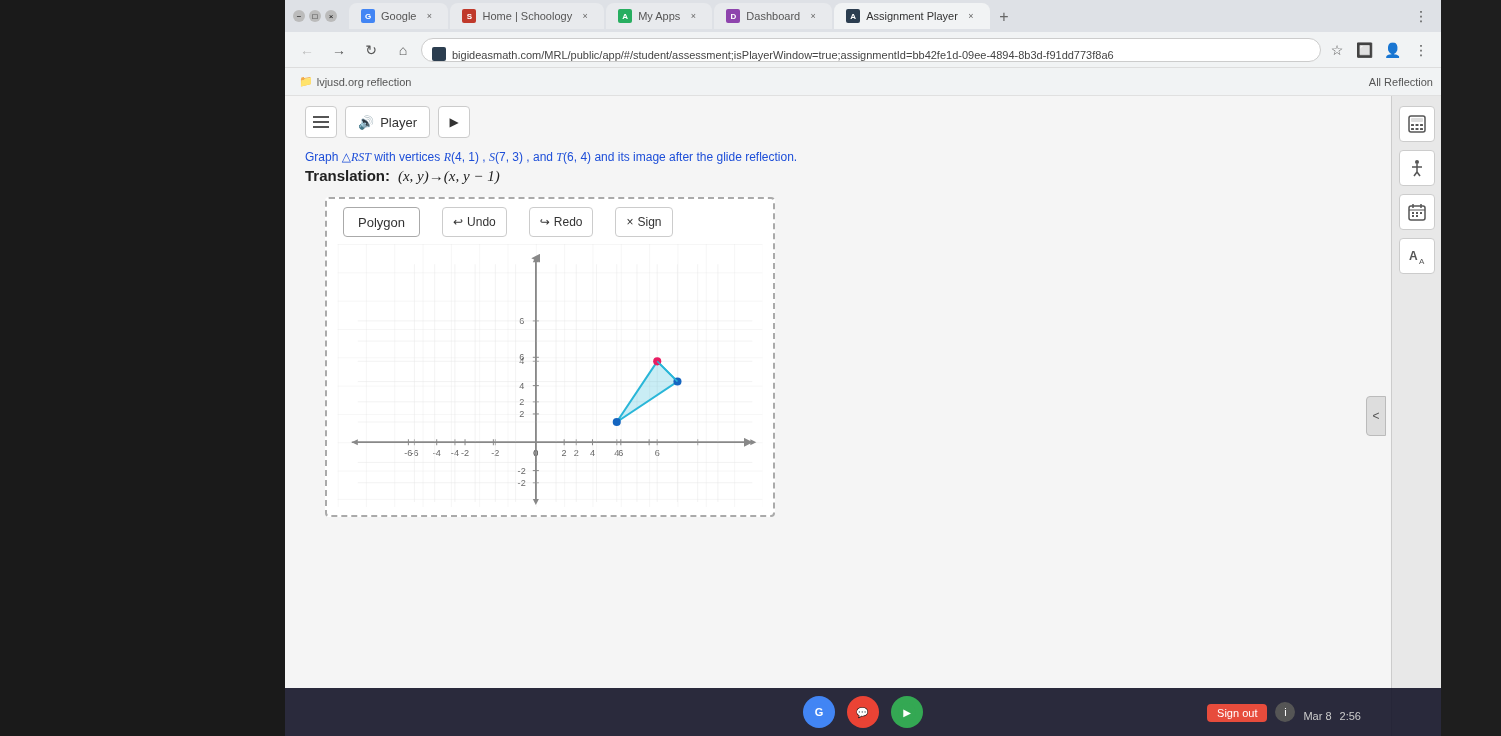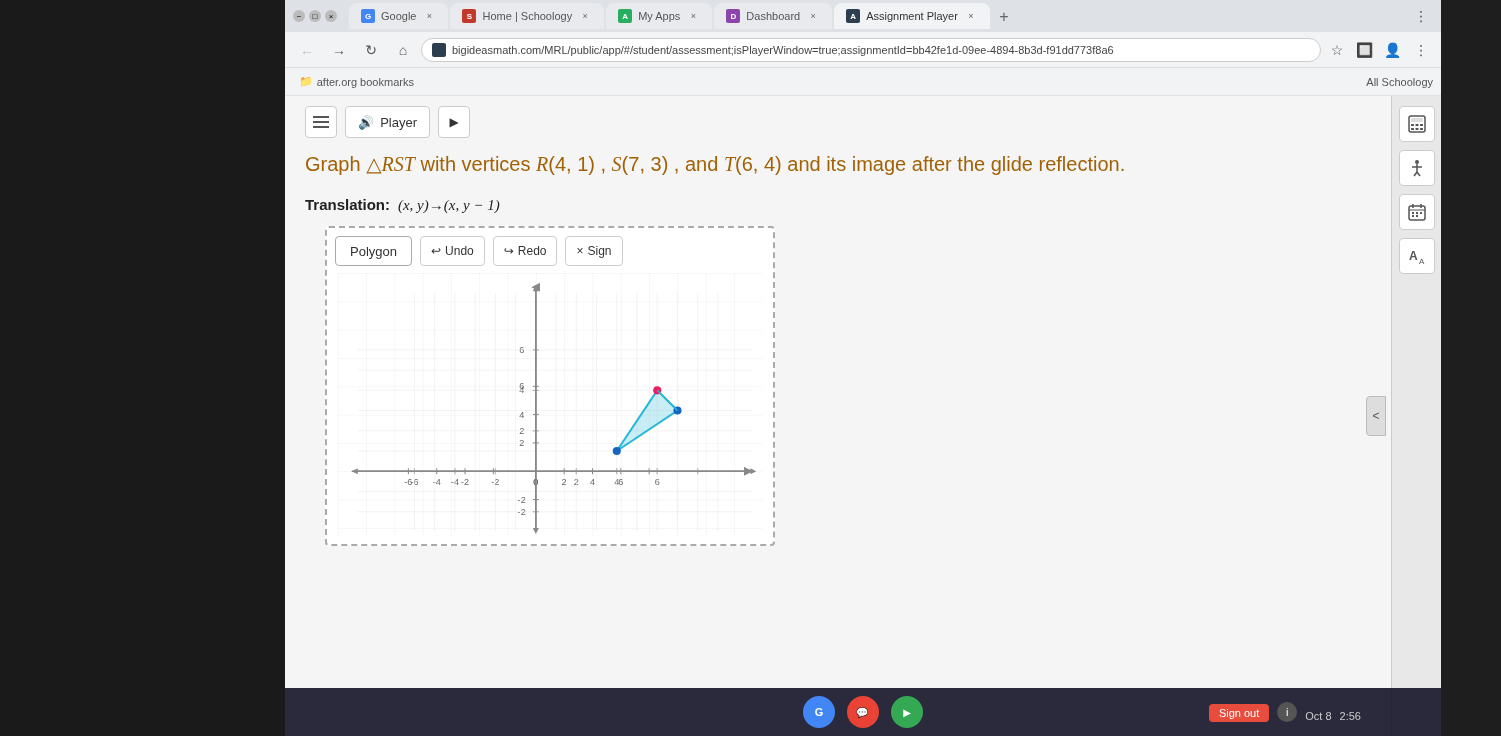--- a/index.html
+++ b/index.html
@@ -177,21 +177,21 @@
       justify-content: center;
     }
     .nav-btn.disabled { color: #bbb; cursor: default; }
     .address-bar {
       flex: 1;
       height: 24px;
       border: 1px solid #ccc;
       border-radius: 12px;
       background: white;
       display: flex;
-      align-items: center;
+      align-items: flex-end;
       padding: 0 10px;
       font-size: 11px;
       color: #444;
       gap: 6px;
     }
     .address-favicon {
       width: 14px;
       height: 14px;
       background: #2c3e50;
       border-radius: 2px;
@@ -296,23 +296,23 @@
       justify-content: center;
       font-size: 12px;
       color: #333;
     }
 
     
     .math-content {
       padding: 0 20px 10px 20px;
     }
     .problem-text {
-      font-size: 20px;
-      color: #a16207;
-      margin-bottom: 16px;
+      font-size: 12px;
+      color: #1d4ed8;
+      margin-bottom: 0;
       line-height: 1.6;
     }
     .translation-line {
       font-size: 15px;
       color: #222;
       margin-bottom: 12px;
     }
     .translation-line strong {
       font-weight: bold;
     }
@@ -331,25 +331,25 @@
       background: white;
       border: 1px solid #ccc;
       border-radius: 4px;
       position: relative;
       width: 450px;
       height: 320px;
     }
     .graph-toolbar {
       position: absolute;
       top: 8px;
-      left: 8px;
+      left: 16px;
       right: 8px;
       display: flex;
       align-items: center;
-      gap: 8px;
+      gap: 22px;
       z-index: 10;
     }
     .polygon-btn {
       height: 30px;
       padding: 0 14px;
       background: white;
       border: 1px solid #aaa;
       border-radius: 4px;
       cursor: pointer;
       font-size: 13px;
@@ -536,23 +536,23 @@
       <button class="tb-action">☆</button>
       <button class="tb-action">🔲</button>
       <button class="tb-action">👤</button>
       <button class="tb-action">⋮</button>
     </div>
   </div>
 
   <div class="bookmarks-bar">
     <div class="bookmark-item">
       <span>📁</span>
-      <span>after.org bookmarks</span>
-    </div>
-    <span class="all-bookmarks">All Schoology</span>
+      <span>lvjusd.org reflection</span>
+    </div>
+    <span class="all-bookmarks">All Reflection</span>
   </div>
 
   <div class="page-content">
 
     <div class="right-panel">
       <button class="right-panel-icon" title="Calculator">
         <svg width="20" height="20" viewBox="0 0 20 20" fill="none">
           <rect x="2" y="2" width="16" height="16" rx="2" stroke="#555" stroke-width="1.5" fill="none"></rect>
           <rect x="4" y="4" width="12" height="4" rx="1" fill="#ddd"></rect>
           <rect x="4" y="10" width="3" height="2" rx="0.5" fill="#555"></rect>
@@ -794,19 +794,19 @@
       </div>
       <div class="taskbar-icon meet">
         <svg width="18" height="18" viewBox="0 0 18 18">
             <circle cx="9" cy="9" r="9" fill="#34a853"></circle>
             <text x="9" y="13" text-anchor="middle" font-size="10" fill="white">▶</text>
           </svg>
       </div>
       <div style="position:absolute;right:80px;display:flex;align-items:flex-end;gap:8px;">
         <button class="sign-out-btn">Sign out</button>
         <div class="info-icon">i</div>
-        <span style="color:#ccc;font-size:11px;">Oct 8</span>
+        <span style="color:#ccc;font-size:11px;">Mar 8</span>
         <span style="color:#ccc;font-size:11px;">2:56</span>
       </div>
     </div>
 
   </div>
 </div>
 
 </body></html>

